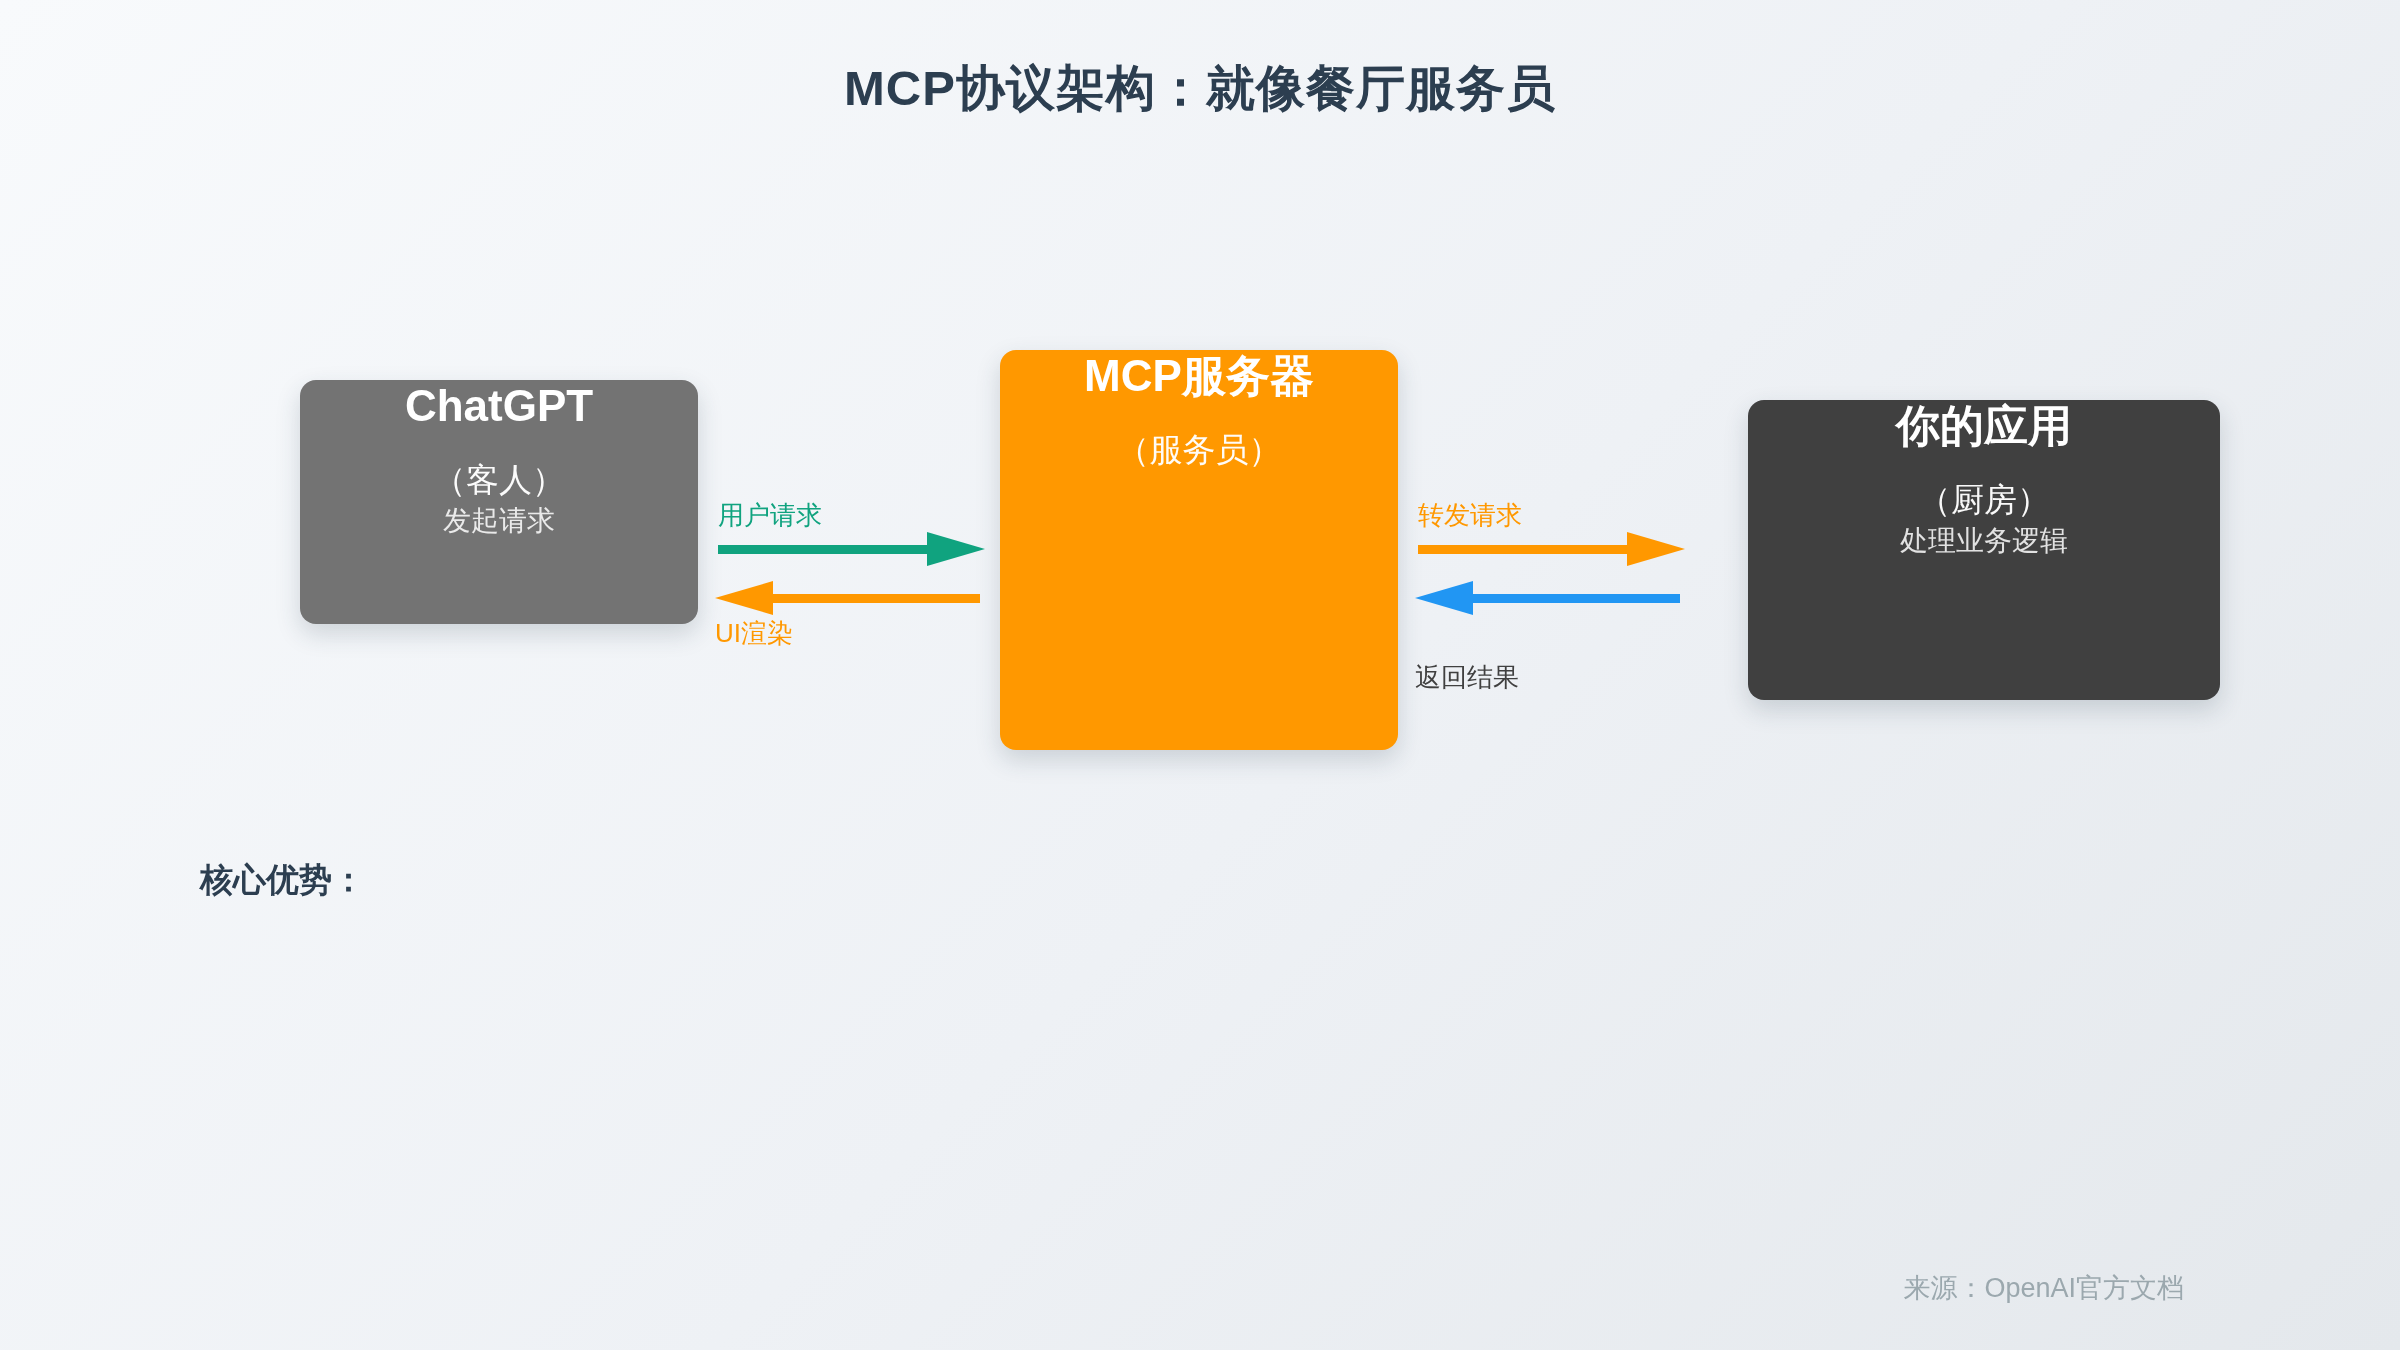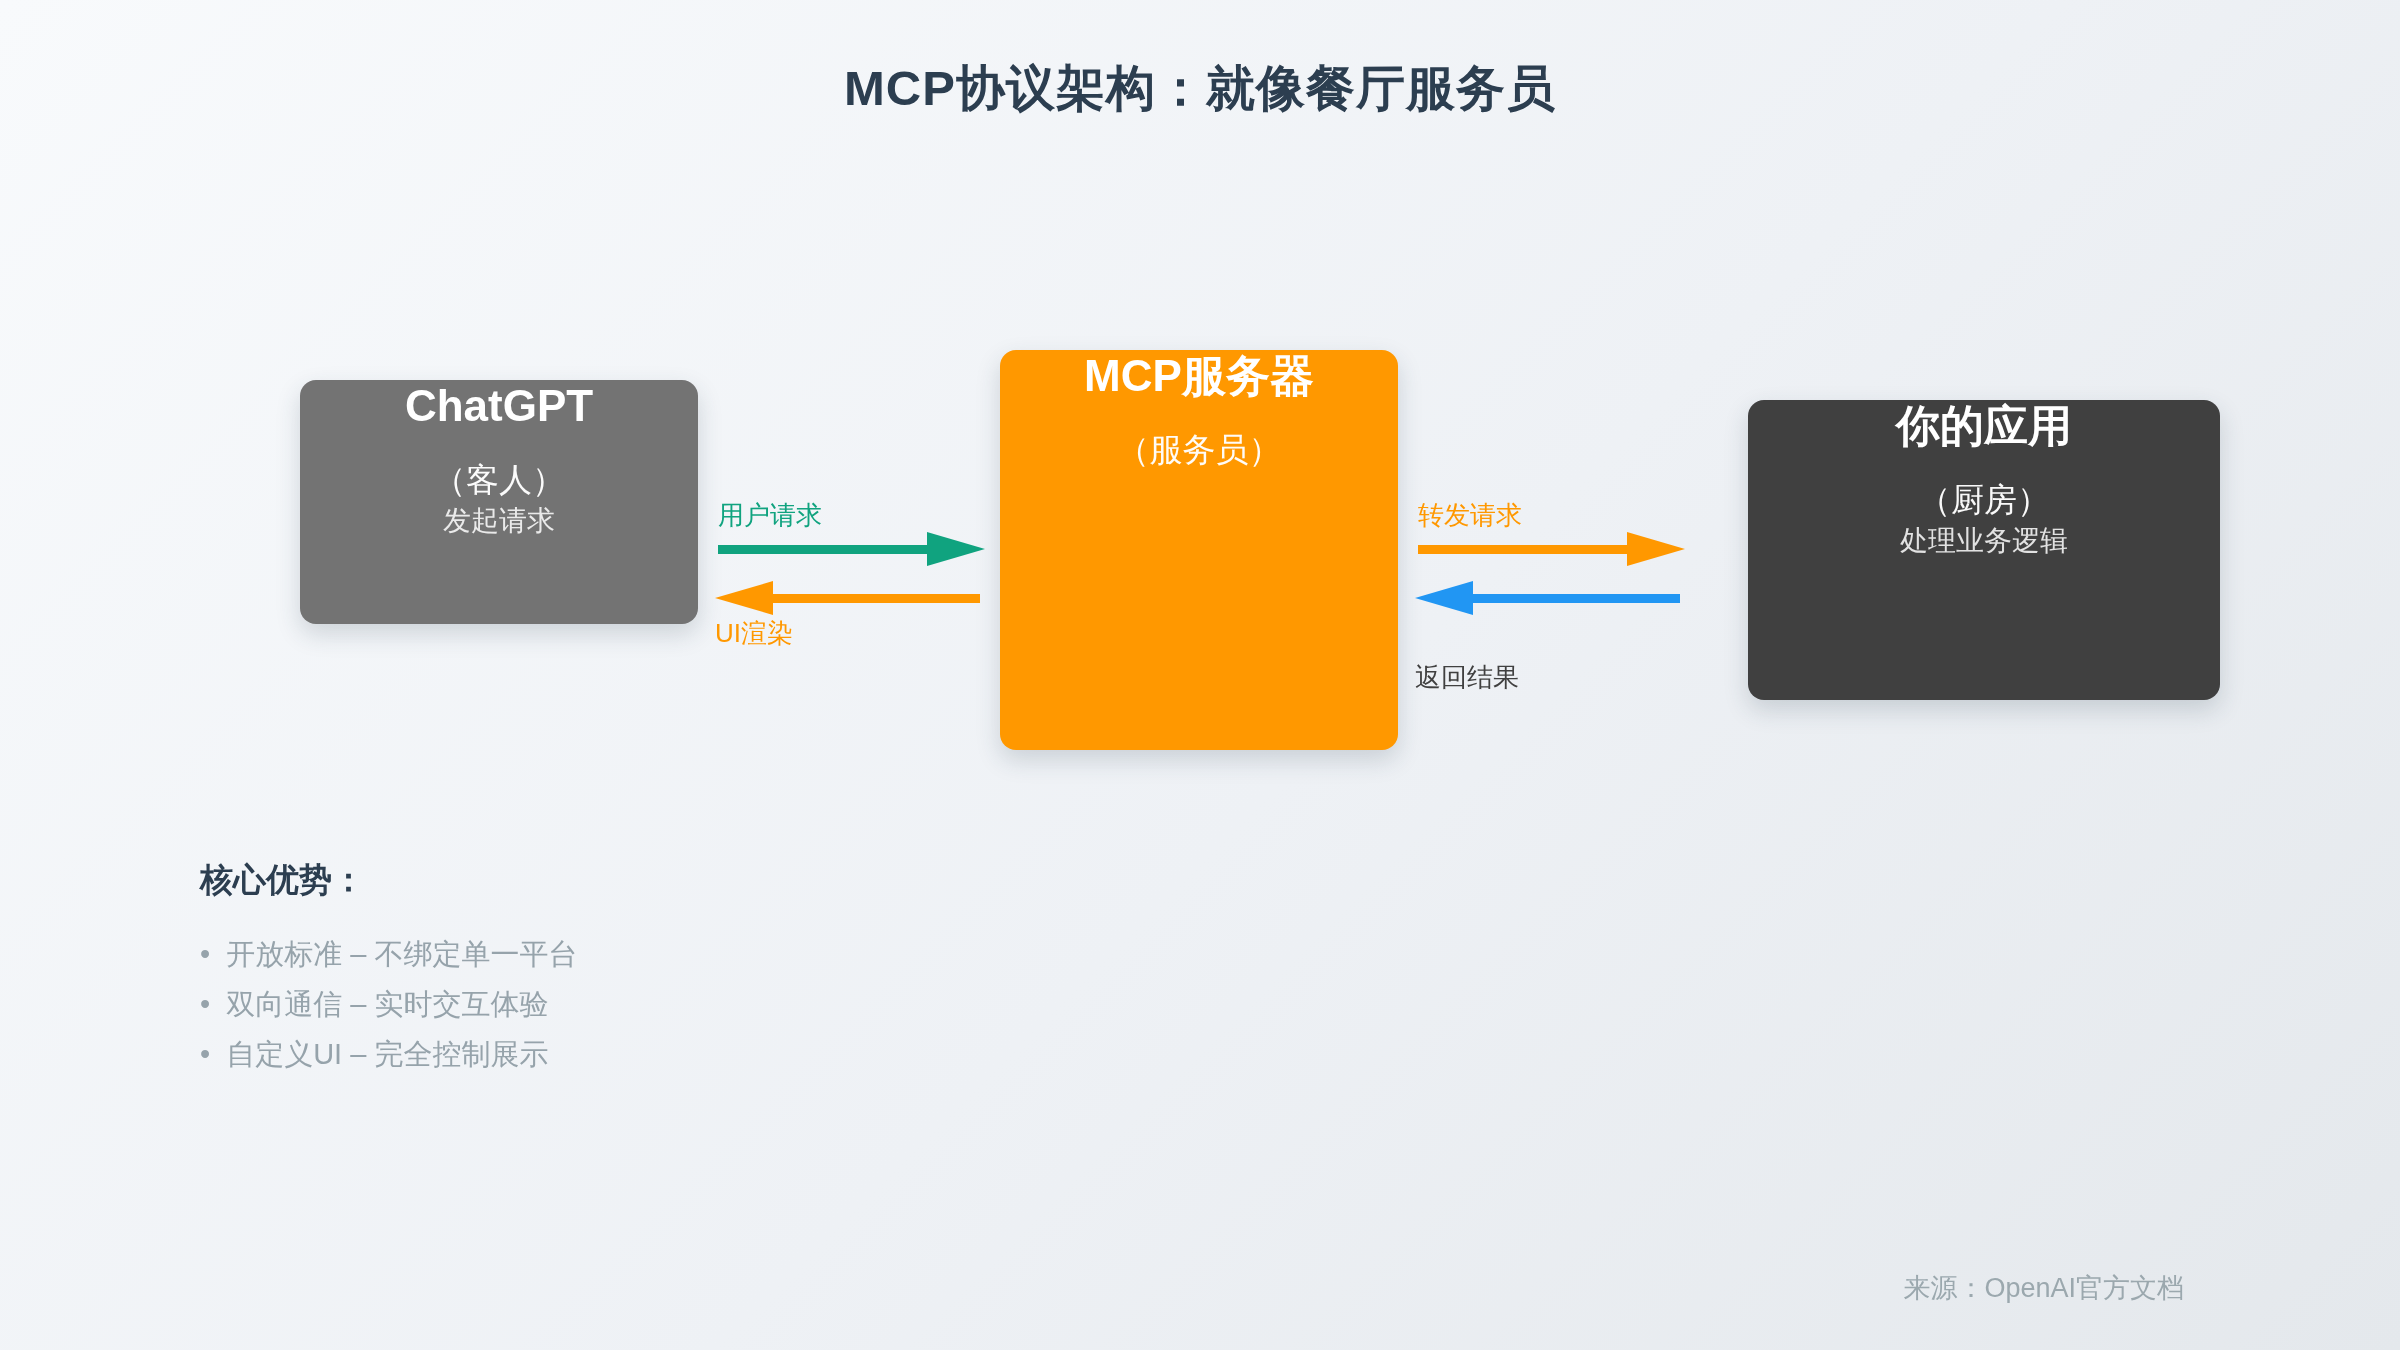--- a/index.html
+++ b/index.html
@@ -187,22 +187,17 @@
   </div>
 
   <div class="arrow dir-left c-blue" style="left:1415px; top:581px; width:265px;">
     <div class="head"></div>
     <div class="shaft"></div>
   </div>
   <div class="arrow-label lbl-blue" style="left:1415px; top:616px; width:265px;">返回结果</div>
 
   <div class="advantages">
     <h2 class="advantages-heading">核心优势：</h2>
-    <ul class="advantages-list">
-      <li>开放标准 – 不绑定单一平台</li>
-      <li>双向通信 – 实时交互体验</li>
-      <li>自定义UI – 完全控制展示</li>
-    </ul>
   </div>
 
   <div class="source-note">来源：OpenAI官方文档</div>
 
 </div>
 
 </body></html>

